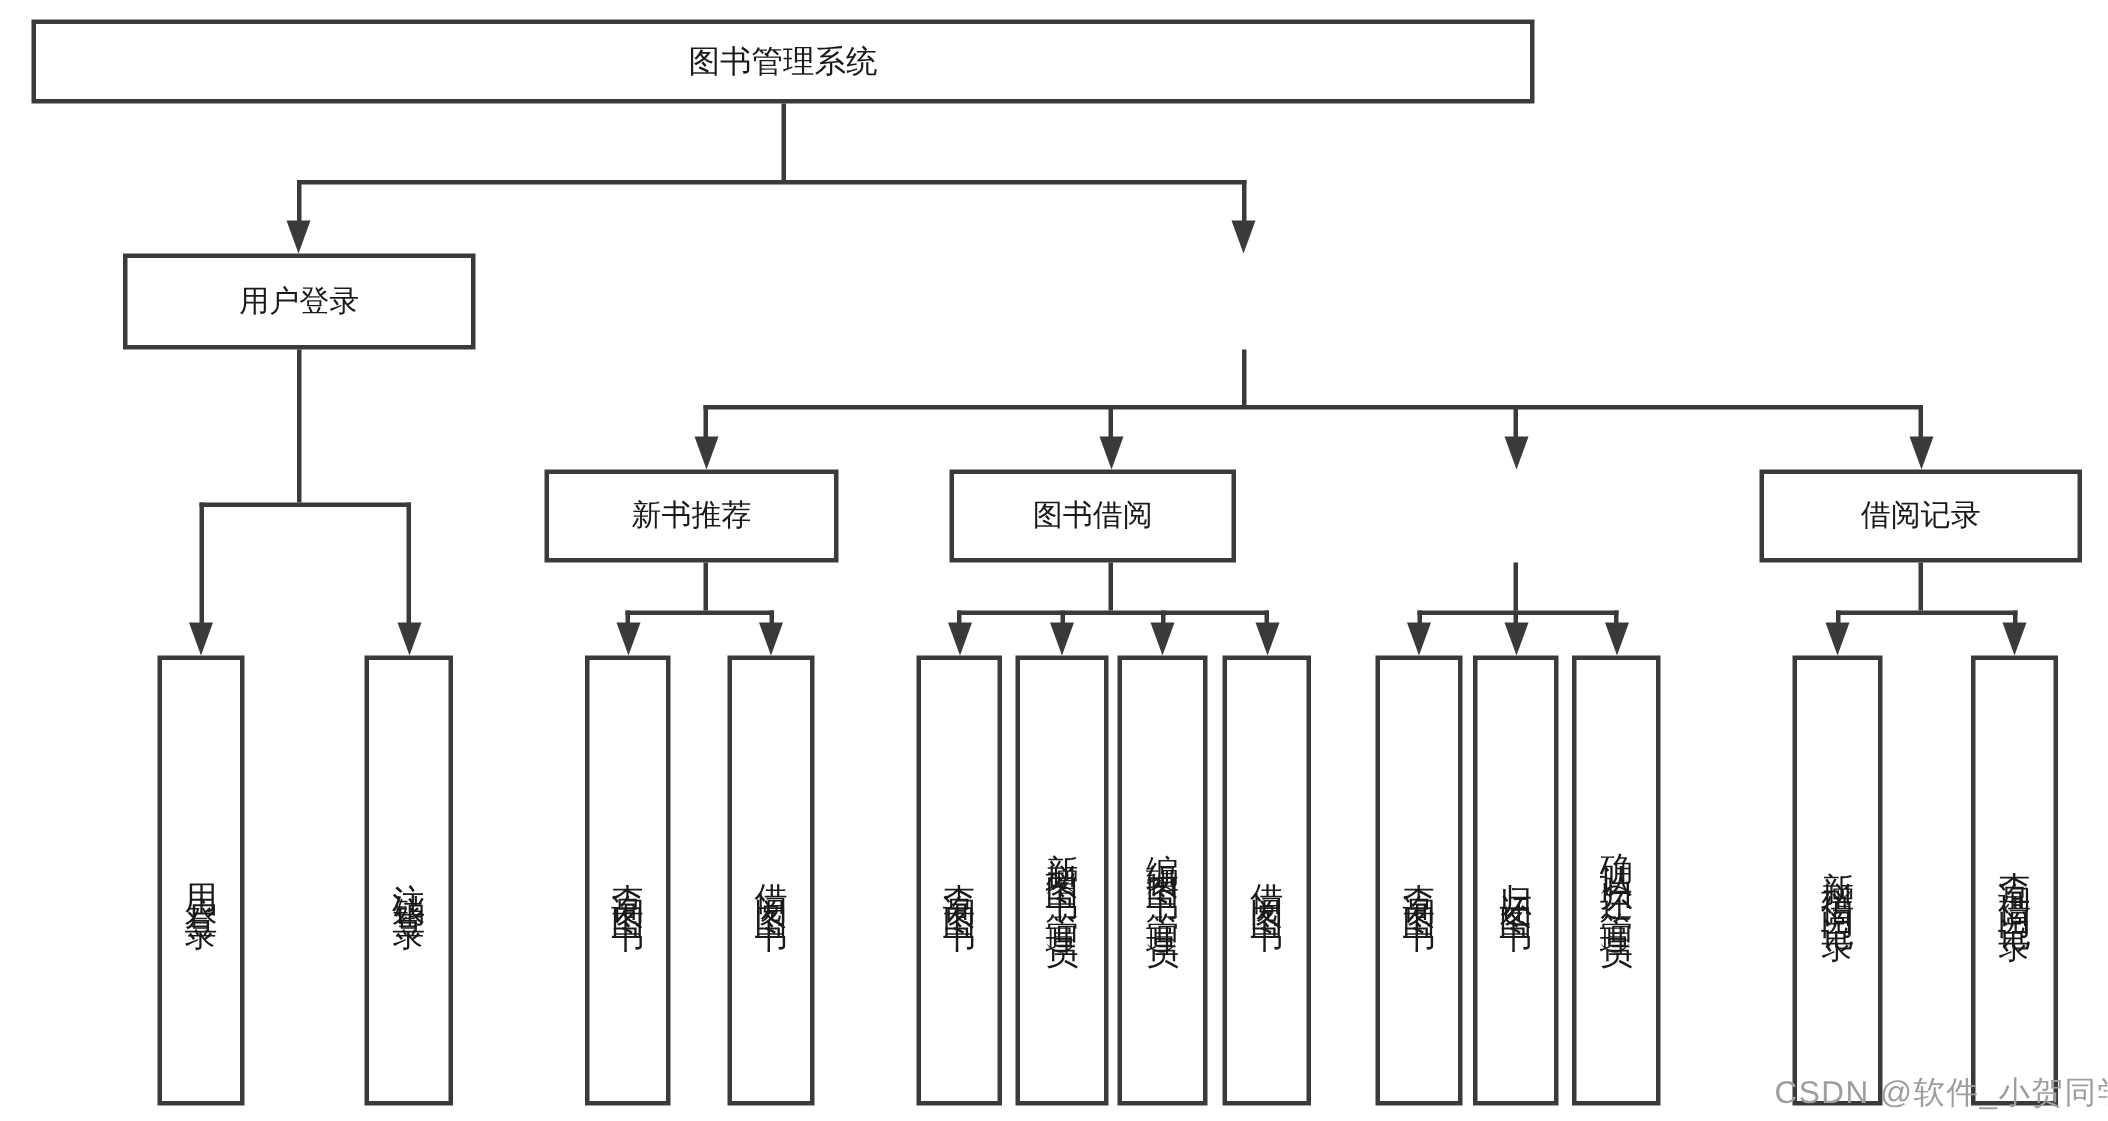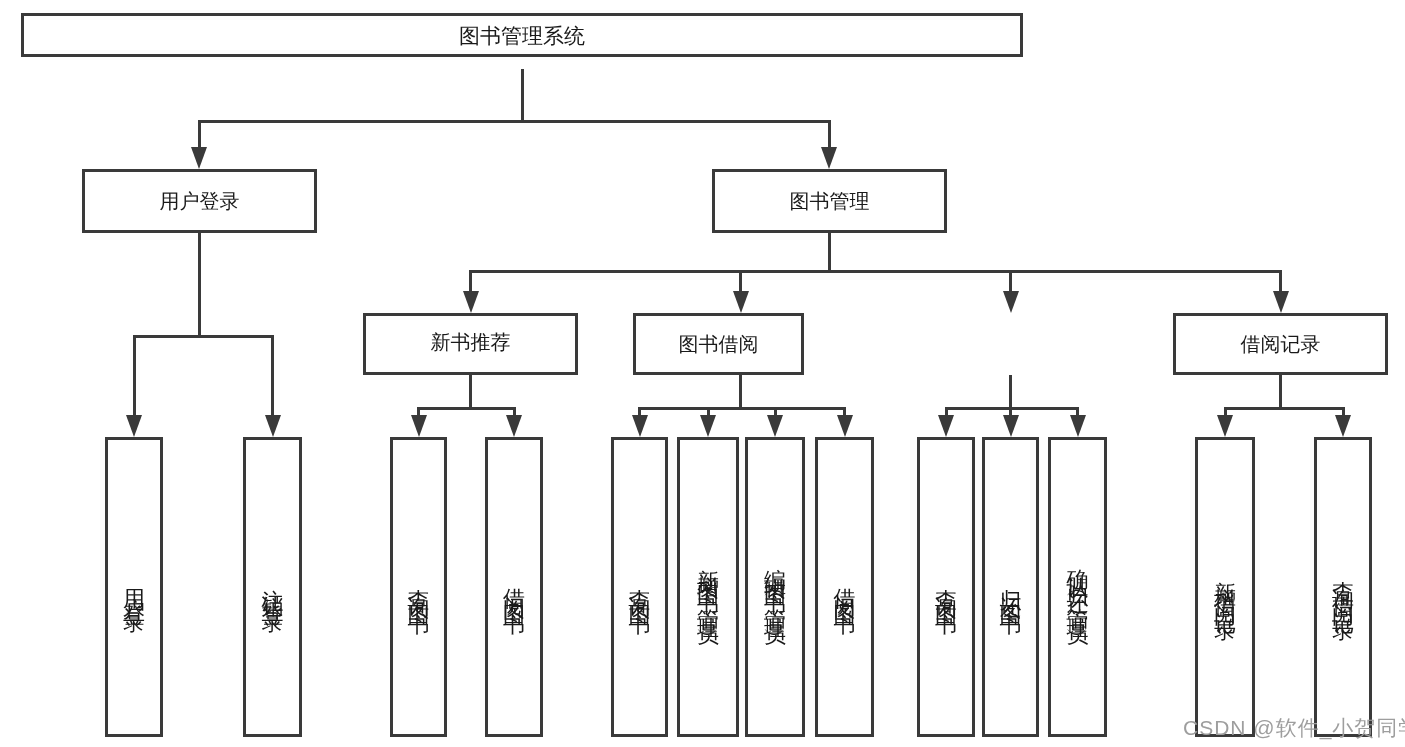--- a/index.html
+++ b/index.html
@@ -59,52 +59,51 @@
     letter-spacing: 1px;
     z-index: 5;
     white-space: nowrap;
   }
 </style>
 </head>
 <body>
 
 <div class="canvas">
 
-  <div class="box root" style="left:21px; top:13px; width:1002px; height:44px;">图书管理系统</div>
+  <div class="box root" style="left:21px; top:13px; width:1002px; height:56px;">图书管理系统</div>
 
   <div class="vl" style="left:520.5px; top:69px; height:51px;"></div>
   <div class="hl" style="left:197.5px; top:120px; width:633px;"></div>
   <div class="vl" style="left:197.5px; top:120px; height:30px;"></div>
   <div class="ah" style="left:191px; top:147px;"></div>
   <div class="vl" style="left:827.5px; top:120px; height:30px;"></div>
   <div class="ah" style="left:821px; top:147px;"></div>
 
   <div class="box" style="left:82px; top:169px; width:235px; height:64px;">用户登录</div>
-  <div class="box" style="left:712px; top:169px; width:235px; height:64px;">图书管理</div>
 
   <div class="vl" style="left:198px; top:233px; height:102px;"></div>
   <div class="hl" style="left:132.5px; top:335px; width:141.5px;"></div>
   <div class="vl" style="left:132.5px; top:335px; height:82px;"></div>
   <div class="ah" style="left:126px; top:415px;"></div>
   <div class="vl" style="left:271px; top:335px; height:82px;"></div>
   <div class="ah" style="left:264.5px; top:415px;"></div>
 
   <div class="vl" style="left:828px; top:233px; height:37px;"></div>
   <div class="hl" style="left:469px; top:270px; width:813px;"></div>
   <div class="vl" style="left:469px; top:270px; height:23px;"></div>
   <div class="ah" style="left:462.5px; top:291px;"></div>
   <div class="vl" style="left:739px; top:270px; height:23px;"></div>
   <div class="ah" style="left:732.5px; top:291px;"></div>
   <div class="vl" style="left:1009px; top:270px; height:23px;"></div>
   <div class="ah" style="left:1002.5px; top:291px;"></div>
   <div class="vl" style="left:1279px; top:270px; height:23px;"></div>
   <div class="ah" style="left:1272.5px; top:291px;"></div>
 
-  <div class="box" style="left:363px; top:313px; width:215px; height:62px;font-family:Liberation Mono, monospace;">新书推荐</div>
-  <div class="box" style="left:633px; top:313px; width:171px; height:62px;">图书借阅</div>
+  <div class="box" style="left:363px; top:313px; width:196px; height:62px;">新书推荐</div>
+  <div class="box" style="left:633px; top:313px; width:191px; height:62px;">图书借阅</div>
   <div class="box" style="left:1173px; top:313px; width:215px; height:62px;">借阅记录</div>
 
   <div class="vl" style="left:469px; top:375px; height:32px;"></div>
   <div class="hl" style="left:417px; top:407px; width:98.5px;"></div>
   <div class="vl" style="left:739px; top:375px; height:32px;"></div>
   <div class="hl" style="left:638px; top:407px; width:208px;"></div>
   <div class="vl" style="left:1009px; top:375px; height:32px;"></div>
   <div class="hl" style="left:944.5px; top:407px; width:134.5px;"></div>
   <div class="vl" style="left:1279px; top:375px; height:32px;"></div>
   <div class="hl" style="left:1223.5px; top:407px; width:121px;"></div>

